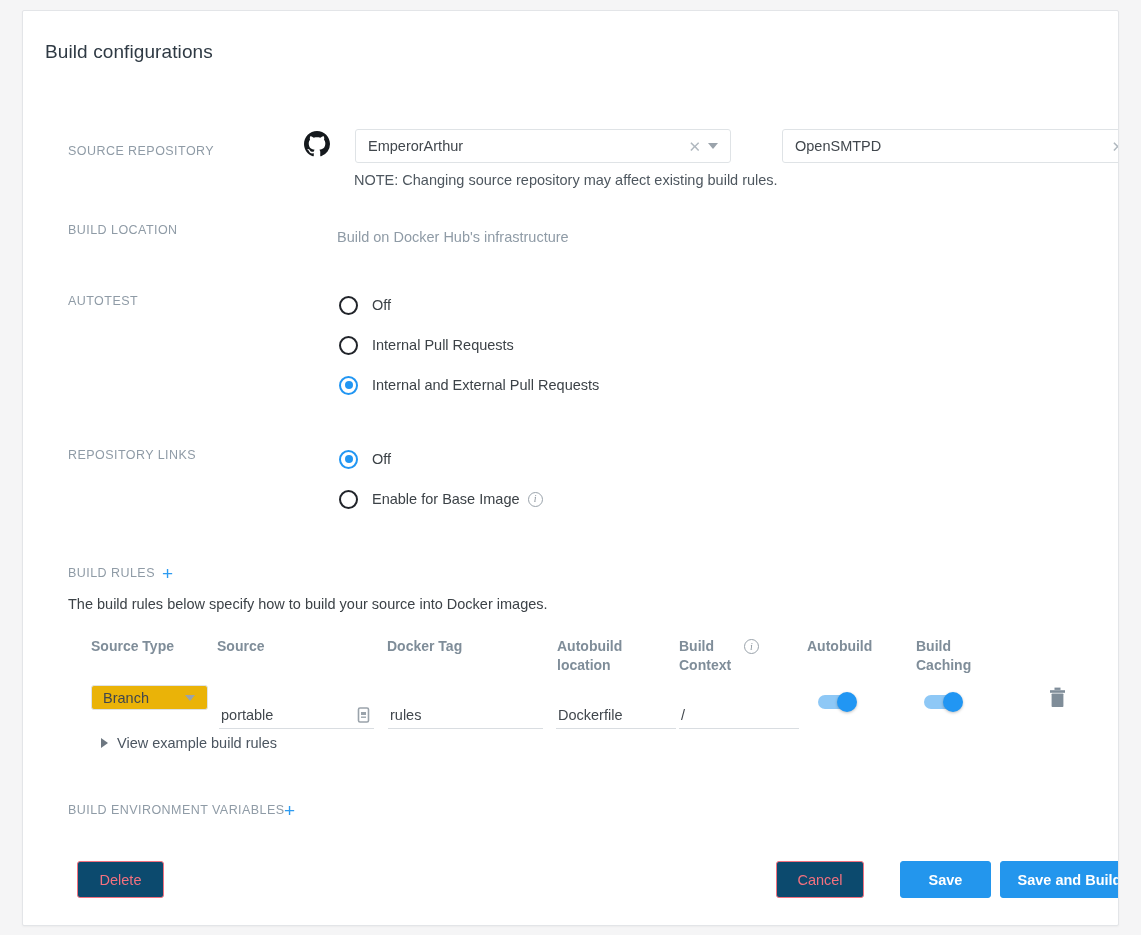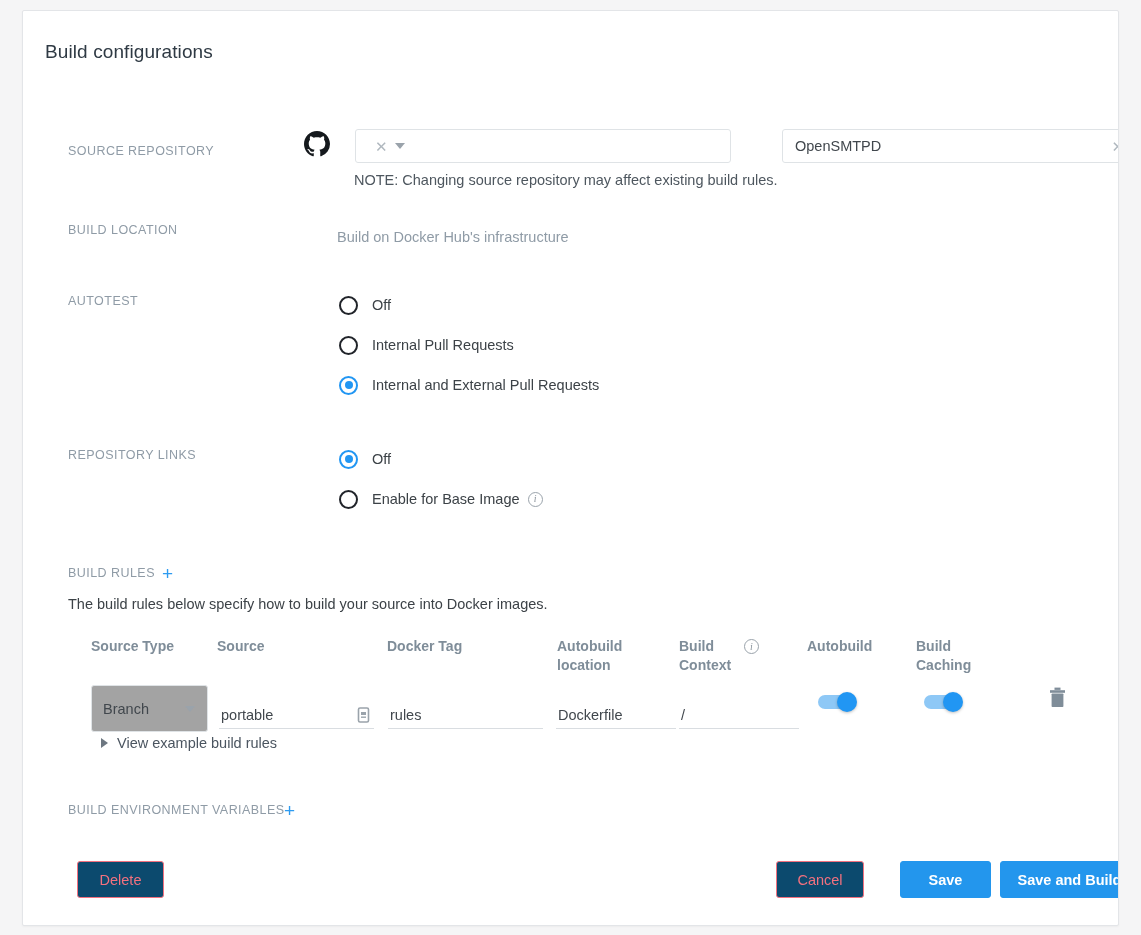--- a/index.html
+++ b/index.html
@@ -157,24 +157,24 @@
     font-weight: bold;
     color: #7f8d99;
     line-height: 19px;
   }
 
   .rule-row { position: absolute; left: 0; top: 0; }
 
   .mini-select {
     position: absolute;
     left: 0px; top: 48px;
-    width: 117px; height: 47px;
+    width: 117px; height: 25px;
     border: 1px solid #dfe3e6;
     border-radius: 3px;
-    background: #a3a3a3;
+    background: #eab308;
     display: flex; align-items: center;
     padding: 0 8px 0 11px;
     font-size: 14.5px;
     color: #41474d;
     cursor: pointer;
   }
   .mini-select .val { flex: 1 1 auto; }
 
   .uline-field {
     position: absolute;
@@ -277,20 +277,21 @@
         <path fill="#15191d" d="M8 0C3.58 0 0 3.58 0 8c0 3.54 2.29 6.53 5.47 7.59.4.07.55-.17.55-.38
         0-.19-.01-.82-.01-1.49-2.01.37-2.53-.49-2.69-.94-.09-.23-.48-.94-.82-1.13-.28-.15-.68-.52-.01-.53.63-.01
         1.08.58 1.23.82.72 1.21 1.87.87 2.33.66.07-.52.28-.87.51-1.07-1.78-.2-3.64-.89-3.64-3.95
         0-.87.31-1.59.82-2.15-.08-.2-.36-1.02.08-2.12 0 0 .67-.21 2.2.82.64-.18 1.32-.27 2-.27s1.36.09 2
         .27c1.53-1.04 2.2-.82 2.2-.82.44 1.1.16 1.92.08 2.12.51.56.82 1.27.82 2.15 0 3.07-1.87 3.75-3.65
         3.95.29.25.54.73.54 1.48 0 1.07-.01 1.93-.01 2.2 0 .21.15.46.55.38A8.01 8.01 0 0 0 16 8c0-4.42-3.58-8-8-8z"></path>
       </svg>
     </span>
 
     <div class="select-box" id="repo-owner-select">
+      <span class="val">EmperorArthur</span>
       <span class="sel-clear">✕</span>
       <span class="sel-caret"></span>
     </div>
 
     <div class="select-box" id="repo-name-select">
       <span class="val">OpenSMTPD</span>
       <span class="sel-clear">✕</span>
       <span class="sel-caret"></span>
     </div>
 

